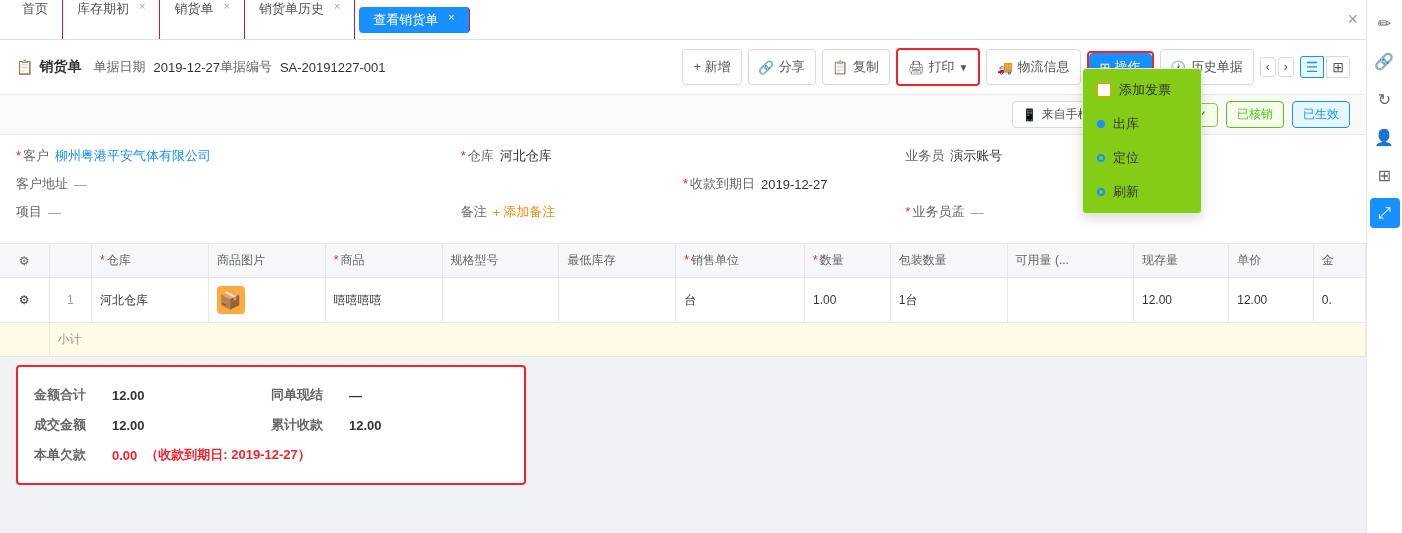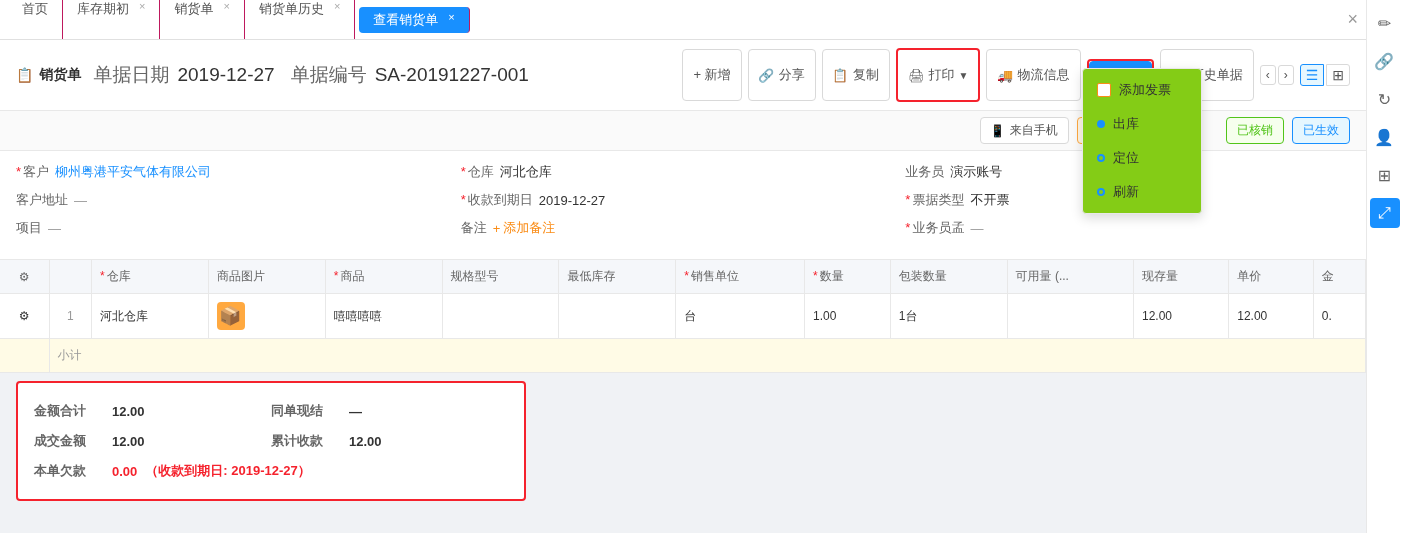--- a/index.html
+++ b/index.html
@@ -20,35 +20,35 @@
     .tab-close { font-size: 11px; color: #aaa; cursor: pointer; margin-left: 4px; }
     .tab-bar-close { position: absolute; right: 8px; font-size: 18px; color: #999; cursor: pointer; }
 
     
     .doc-header {
       background: #fff; padding: 8px 16px; border-bottom: 1px solid #e8e8e8;
       display: flex; align-items: center; justify-content: space-between;
     }
     .doc-title-area { display: flex; align-items: center; gap: 12px; }
     .doc-title { font-size: 14px; font-weight: 600; color: #333; display: flex; align-items: center; gap: 6px; }
-    .doc-meta { display: flex; align-items: center; gap: 16px; color: #666; font-size: 19px; }
+    .doc-meta { display: flex; align-items: center; color: #666; font-size: 13px; }
     .doc-meta span { display: flex; align-items: center; gap: 4px; }
 
     .toolbar { display: flex; align-items: center; gap: 6px; }
     .toolbar-btn {
-      display: flex; align-items: center; gap: 4px; padding: 16px 10px;
+      display: flex; align-items: center; gap: 4px; padding: 8px 10px;
       border: 1px solid #d9d9d9; border-radius: 4px; cursor: pointer;
       font-size: 13px; color: #555; background: #fff; white-space: nowrap;
     }
     .toolbar-btn.print { border: 1px solid #d9d9d9; }
 
     .status-btn {
       padding: 4px 10px; border-radius: 4px; font-size: 12px; cursor: pointer; border: 1px solid;
     }
-    .status-btn.sold { border-color: #52c41a; color: #52c41a; background: #f6ffed; margin-left: 32px; }
+    .status-btn.sold { border-color: #52c41a; color: #52c41a; background: #f6ffed; }
     .status-btn.effective { border-color: #1890ff; color: #1890ff; background: #e6f7ff; }
 
     .op-btn {
       display: flex; align-items: center; gap: 4px; padding: 4px 10px;
       border-radius: 4px; font-size: 13px; cursor: pointer;
       border: 1px solid; white-space: nowrap;
     }
     .op-btn.operations { background: #1890ff; color: #fff; border-color: #1890ff; }
 
     
@@ -266,24 +266,20 @@
       </div>
     </div>
     <div class="form-row">
       <div class="form-field" style="flex:2;">
         <span class="form-label">客户地址</span>
         <span class="form-value dash">—</span>
       </div>
       <div class="form-field" style="flex:2;">
         <span class="form-label required">收款到期日</span>
         <span class="form-value">2019-12-27</span>
-      </div>
-      <div class="form-field" style="flex:2;">
-        <span class="form-label required">票据类型</span>
-        <span class="form-value">不开票</span>
       </div>
     </div>
     <div class="form-row">
       <div class="form-field" style="flex:2;">
         <span class="form-label">项目</span>
         <span class="form-value dash">—</span>
       </div>
       <div class="form-field" style="flex:2;">
         <span class="form-label">备注</span>
         <span class="add-note-btn">

